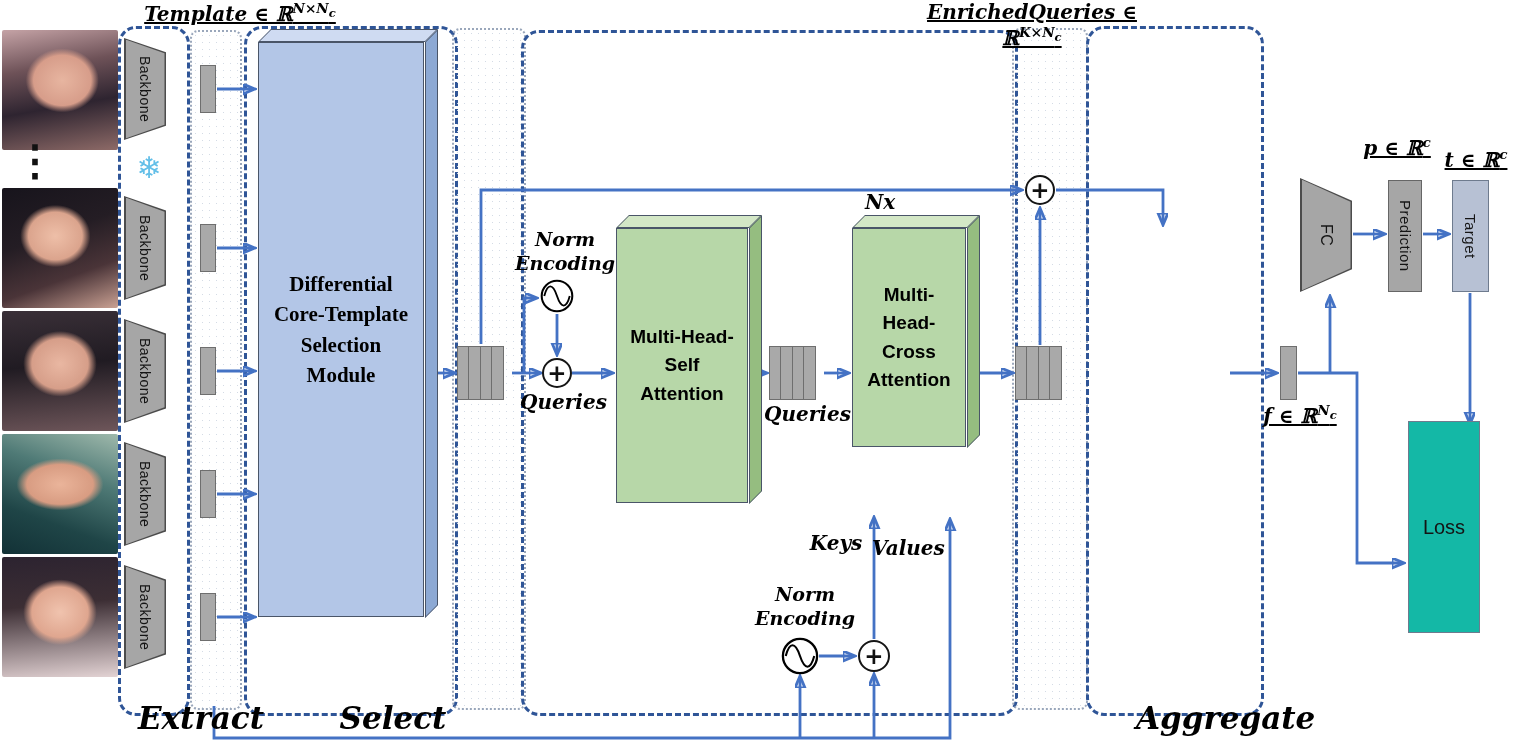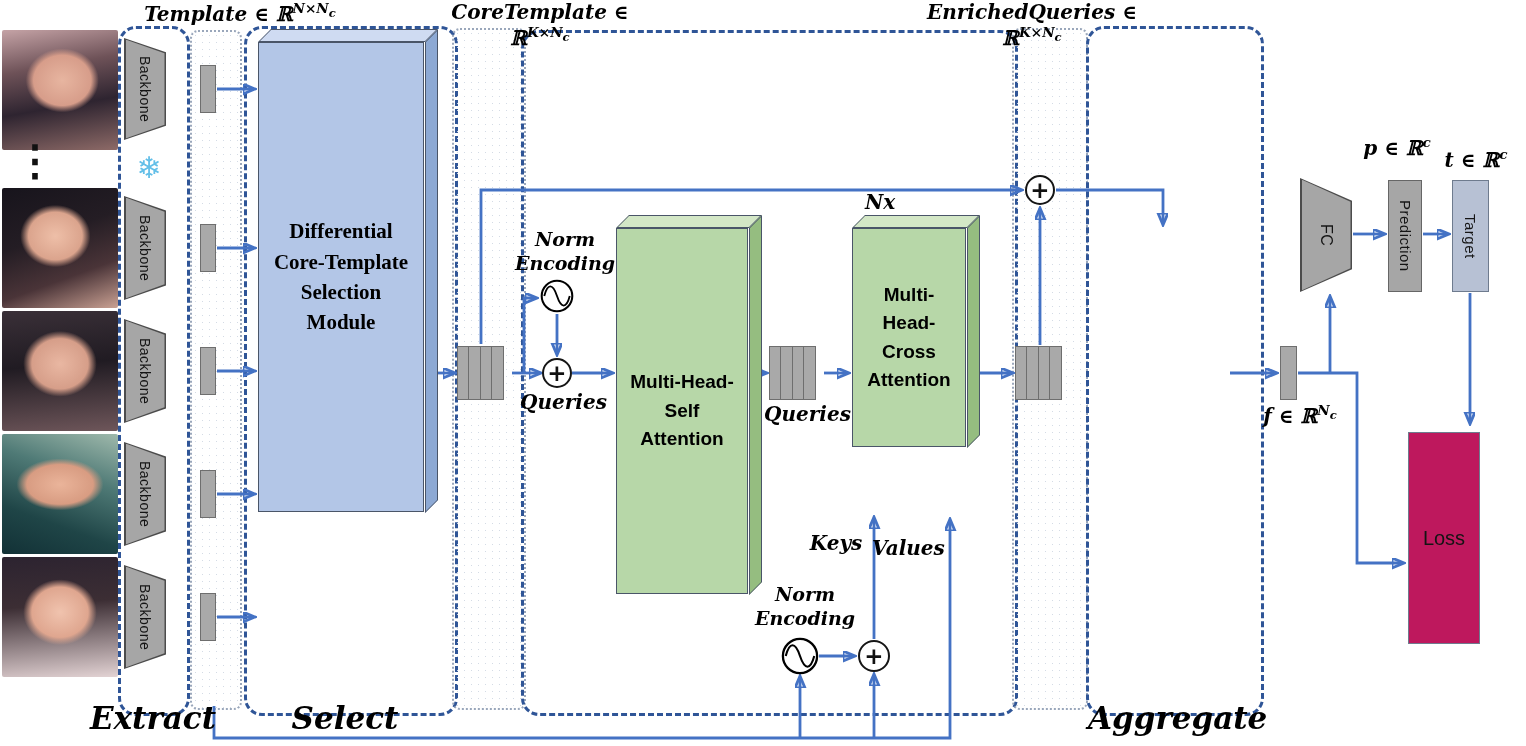--- a/index.html
+++ b/index.html
@@ -68,23 +68,23 @@
   
   .plus { position:absolute; width:30px; height:30px; border-radius:50%; background:#fff;
           border:2px solid #151515; display:flex; align-items:center; justify-content:center;
           font-size:23px; font-weight:700; color:#111; z-index:4; box-sizing:border-box;
           font-family:"DejaVu Sans", sans-serif; line-height:1; }
   .sine { position:absolute; z-index:4; }
 
   
   .mathlabel, .stage, .flowlabel { position:absolute; font-family:"DejaVu Serif", serif;
           font-style:italic; font-weight:700; color:#000; text-align:center; z-index:5; }
-  .mathlabel { font-size:20px; }
+  .mathlabel { font-size:20px;text-decoration:underline; }
   .mathlabel sup { font-size:0.68em; } .mathlabel sup sub { font-size:0.85em; }
-  .stage { font-size:31px; }
+  .stage { font-size:31px;margin-left:48px; }
   .flowlabel { font-size:20px; line-height:1.25; }
 
   
   .flatbox { position:absolute; border:1.5px solid #6e7b8e; display:flex; align-items:center;
              justify-content:center; z-index:3; box-sizing:border-box; color:#141414; }
 </style>
 </head>
 <body>
 
 <div id="canvas">
@@ -165,21 +165,21 @@
       </div>
     </div>
   <div class="snow">❄</div>
 
   <div class="token" style="left:200px;top:65px"></div>
   <div class="token" style="left:200px;top:224px"></div>
   <div class="token" style="left:200px;top:347px"></div>
   <div class="token" style="left:200px;top:470px"></div>
   <div class="token" style="left:200px;top:593px"></div>
 
-  <div class="box3d blue" style="left:258px;top:42px;width:166px;height:470px">
+  <div class="box3d blue" style="left:258px;top:42px;width:166px;height:575px">
     <div class="tf"></div>
     <div class="sf"></div>
     <span class="t-serif">Differential Core-Template Selection Module</span>
   </div>
 
   <div class="stack" style="left:458px;top:346px">
       <i></i>
       <i></i>
       <i></i>
       <i></i>
@@ -191,21 +191,21 @@
       <i></i>
     </div>
   <div class="stack" style="left:1016px;top:346px">
       <i></i>
       <i></i>
       <i></i>
       <i></i>
     </div>
   <div class="token" style="left:1280px;top:346px;height:54px;width:17px"></div>
 
-  <div class="box3d green" style="left:616px;top:228px;width:132px;height:366px">
+  <div class="box3d green" style="left:616px;top:228px;width:132px;height:275px">
     <div class="tf"></div>
     <div class="sf"></div>
     <span class="t-sans">Multi-Head-Self Attention</span>
   </div>
   <div class="box3d green" style="left:852px;top:228px;width:114px;height:219px">
     <div class="tf"></div>
     <div class="sf"></div>
     <span class="t-sans">Multi-Head-Cross Attention</span>
   </div>
 
@@ -229,29 +229,26 @@
     <div class="in">
         <span class="vtext" style="font-size:16px">FC</span>
       </div>
   </div>
   <div class="flatbox" style="left:1388px;top:180px;width:34px;height:112px;background:#a6a6a6;border-color:#666">
     <span class="vtext" style="font-size:15px">Prediction</span>
   </div>
   <div class="flatbox" style="left:1452px;top:180px;width:37px;height:112px;background:#b7c1d4">
     <span class="vtext" style="font-size:15px">Target</span>
   </div>
-  <div class="flatbox" style="left:1408px;top:432px;width:72px;height:212px;background:#be185d">
+  <div class="flatbox" style="left:1408px;top:421px;width:72px;height:212px;background:#14b8a6">
     <span style="font-size:20px">Loss</span>
   </div>
 
   <div class="mathlabel" style="left:140px;top:0;width:200px">
     <span>Template ∈ ℝ</span><sup><span>N×N</span><sub>c</sub></sup>
-  </div>
-  <div class="mathlabel" style="left:425px;top:0;width:230px">
-    <span>CoreTemplate ∈ ℝ</span><sup><span>K×N</span><sub>c</sub></sup>
   </div>
   <div class="mathlabel" style="left:912px;top:0;width:240px">
     <span>EnrichedQueries ∈ ℝ</span><sup><span>K×N</span><sub>c</sub></sup>
   </div>
   <div class="mathlabel" style="left:1245px;top:402px;width:110px">
     <span>f ∈ ℝ</span><sup><span>N</span><sub>c</sub></sup>
   </div>
   <div class="mathlabel" style="left:1352px;top:134px;width:90px">
     <span>p ∈ ℝ</span><sup>c</sup>
   </div>

